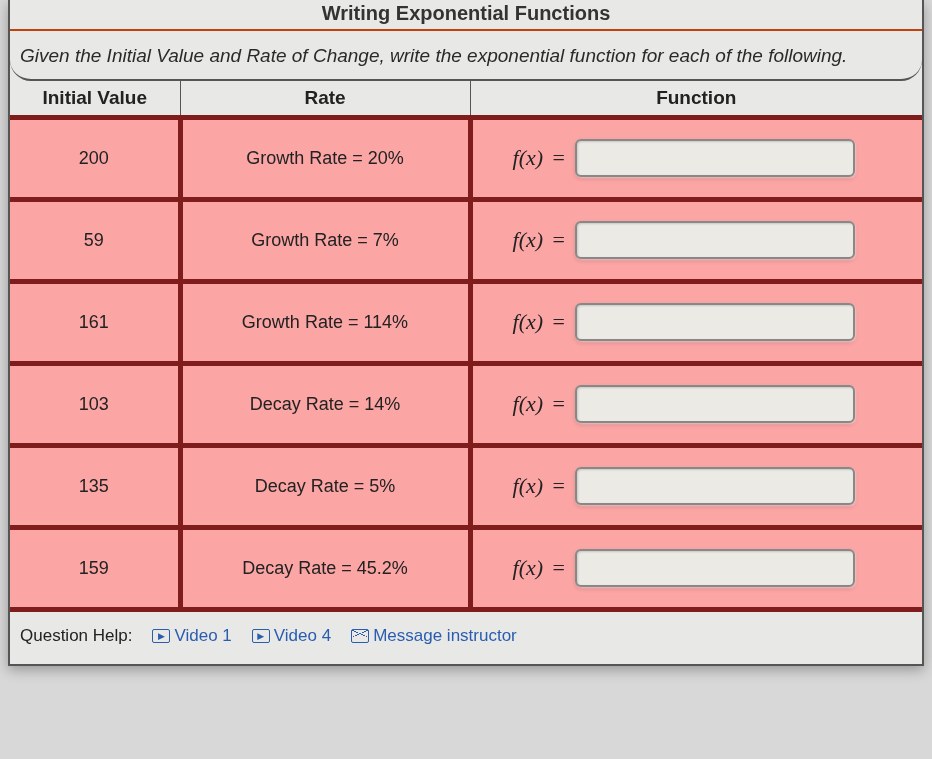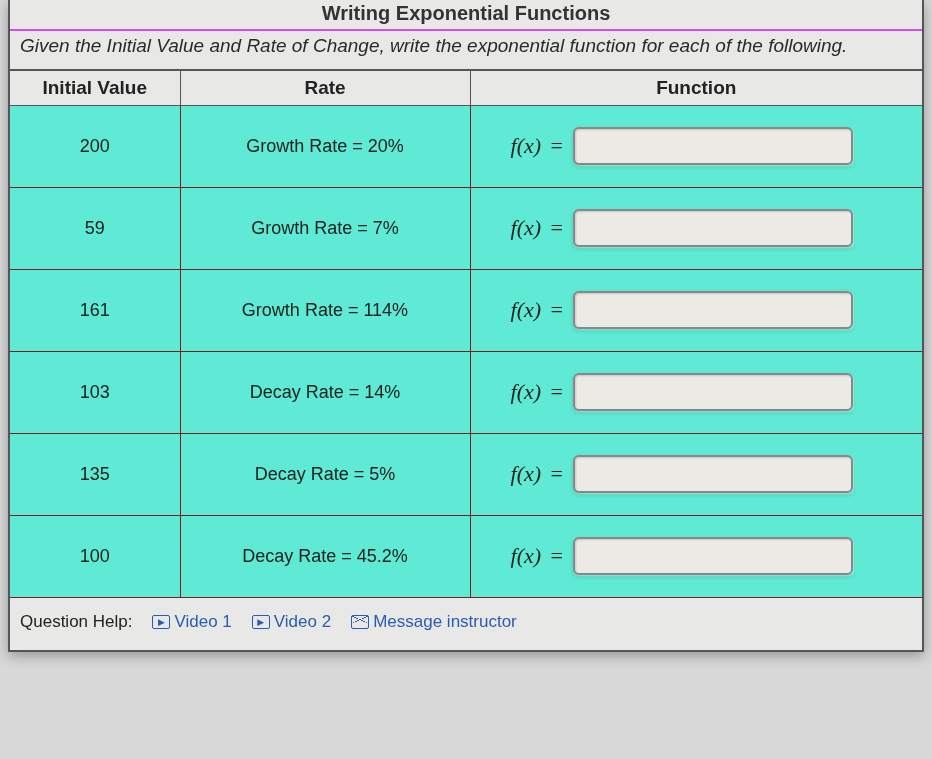--- a/index.html
+++ b/index.html
@@ -17,56 +17,57 @@
       border-top: none;
       margin: 0 8px;
       box-shadow: 0 4px 12px rgba(0,0,0,0.3);
     }
     .title-row {
       text-align: center;
       font-weight: bold;
       font-size: 20px;
       color: #333;
       padding: 2px 0 4px 0;
-      border-bottom: 2px solid #d946ef;
+      border-bottom: 2px solid #c2410c;
     }
     .instructions {
       font-style: italic;
       font-size: 19px;
       color: #2a2a2a;
-      padding: 2px 10px 10px 10px;
+      padding: 12px 10px 10px 10px;
       border-bottom: 2px solid #555;
       line-height: 1.35;
+      border-radius: 21px;
     }
     table {
       width: 100%;
       border-collapse: collapse;
       table-layout: fixed;
     }
     th {
       border: 1px solid #555;
       border-top: none;
       padding: 6px 0;
       font-size: 19px;
       font-weight: bold;
       color: #222;
       text-align: center;
       background: #e8e8e6;
     }
     th:first-child, td:first-child { border-left: none; }
     th:last-child, td:last-child { border-right: none; }
     td {
-      border: 1px solid #7f1d1d;
+      border: 5px solid #7f1d1d;
       padding: 0;
       height: 82px;
       font-size: 18px;
       color: #222;
       text-align: center;
       vertical-align: middle;
-      background: #5eead4;
+      background: #fca5a5;
     }
     .col-iv { width: 170px; }
     .col-rate { width: 290px; }
     .col-func { width: auto; }
     .func-cell {
       display: flex;
       align-items: center;
       justify-content: flex-start;
       padding-left: 40px;
       gap: 8px;
@@ -204,40 +205,40 @@
           <td>135</td>
           <td>Decay Rate = 5%</td>
           <td>
             <div class="func-cell">
               <span class="fx"><i>f</i>(<i>x</i>)<span class="eq"> =</span></span>
               <input type="text" class="input-box" value="" style="">
             </div>
           </td>
         </tr>
         <tr>
-          <td>100</td>
+          <td>159</td>
           <td>Decay Rate = 45.2%</td>
           <td>
             <div class="func-cell">
               <span class="fx"><i>f</i>(<i>x</i>)<span class="eq"> =</span></span>
               <input type="text" class="input-box" value="" style="">
             </div>
           </td>
         </tr>
       </tbody>
   </table>
 
   <div class="help-row">
     <span>Question Help:</span>
     <a class="help-link">
       <span class="help-icon-box">▶</span>
       <span>Video 1</span>
     </a>
     <a class="help-link">
       <span class="help-icon-box">▶</span>
-      <span>Video 2</span>
+      <span>Video 4</span>
     </a>
     <a class="help-link">
       <span class="mail-icon"></span>
       <span>Message instructor</span>
     </a>
   </div>
 </div>
 
 </body></html>

